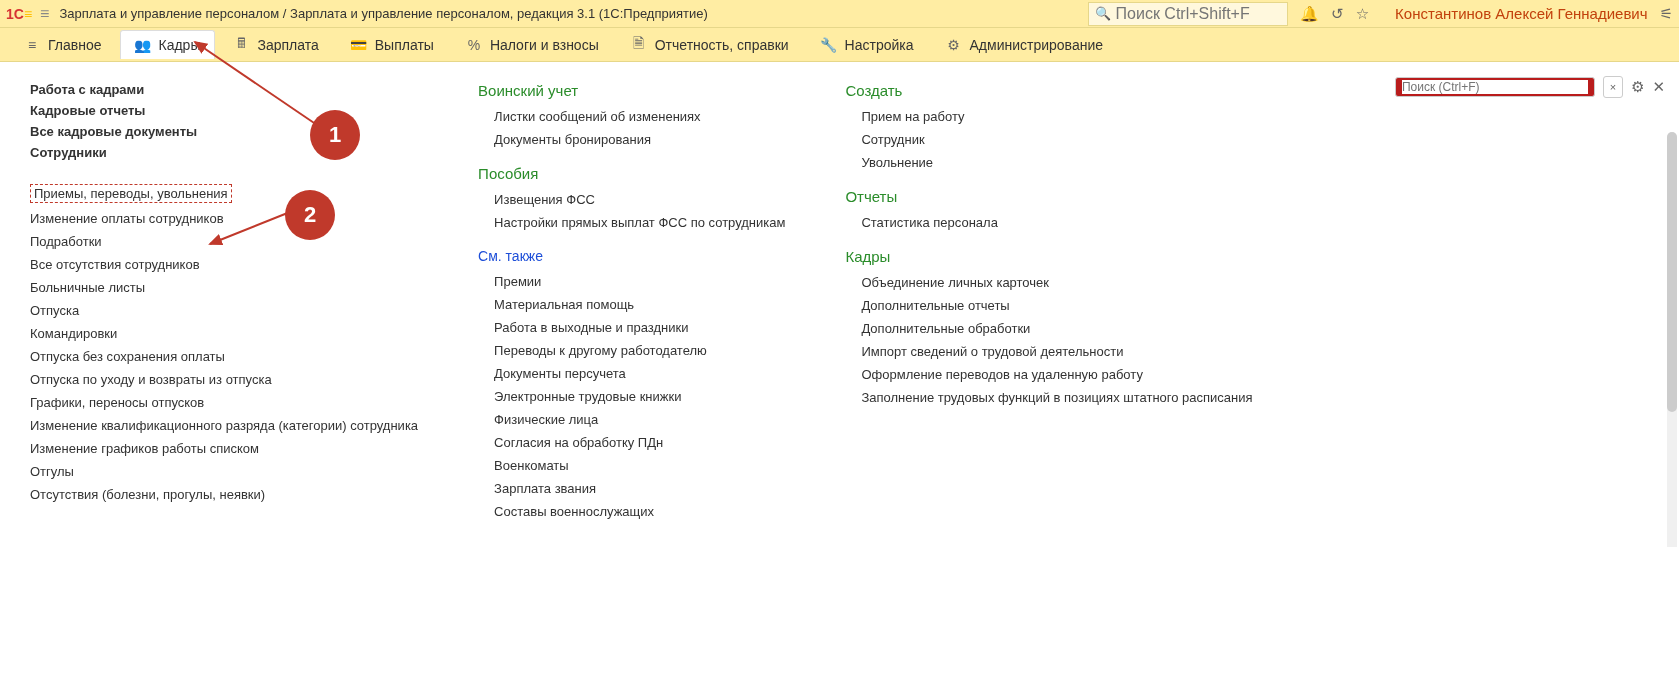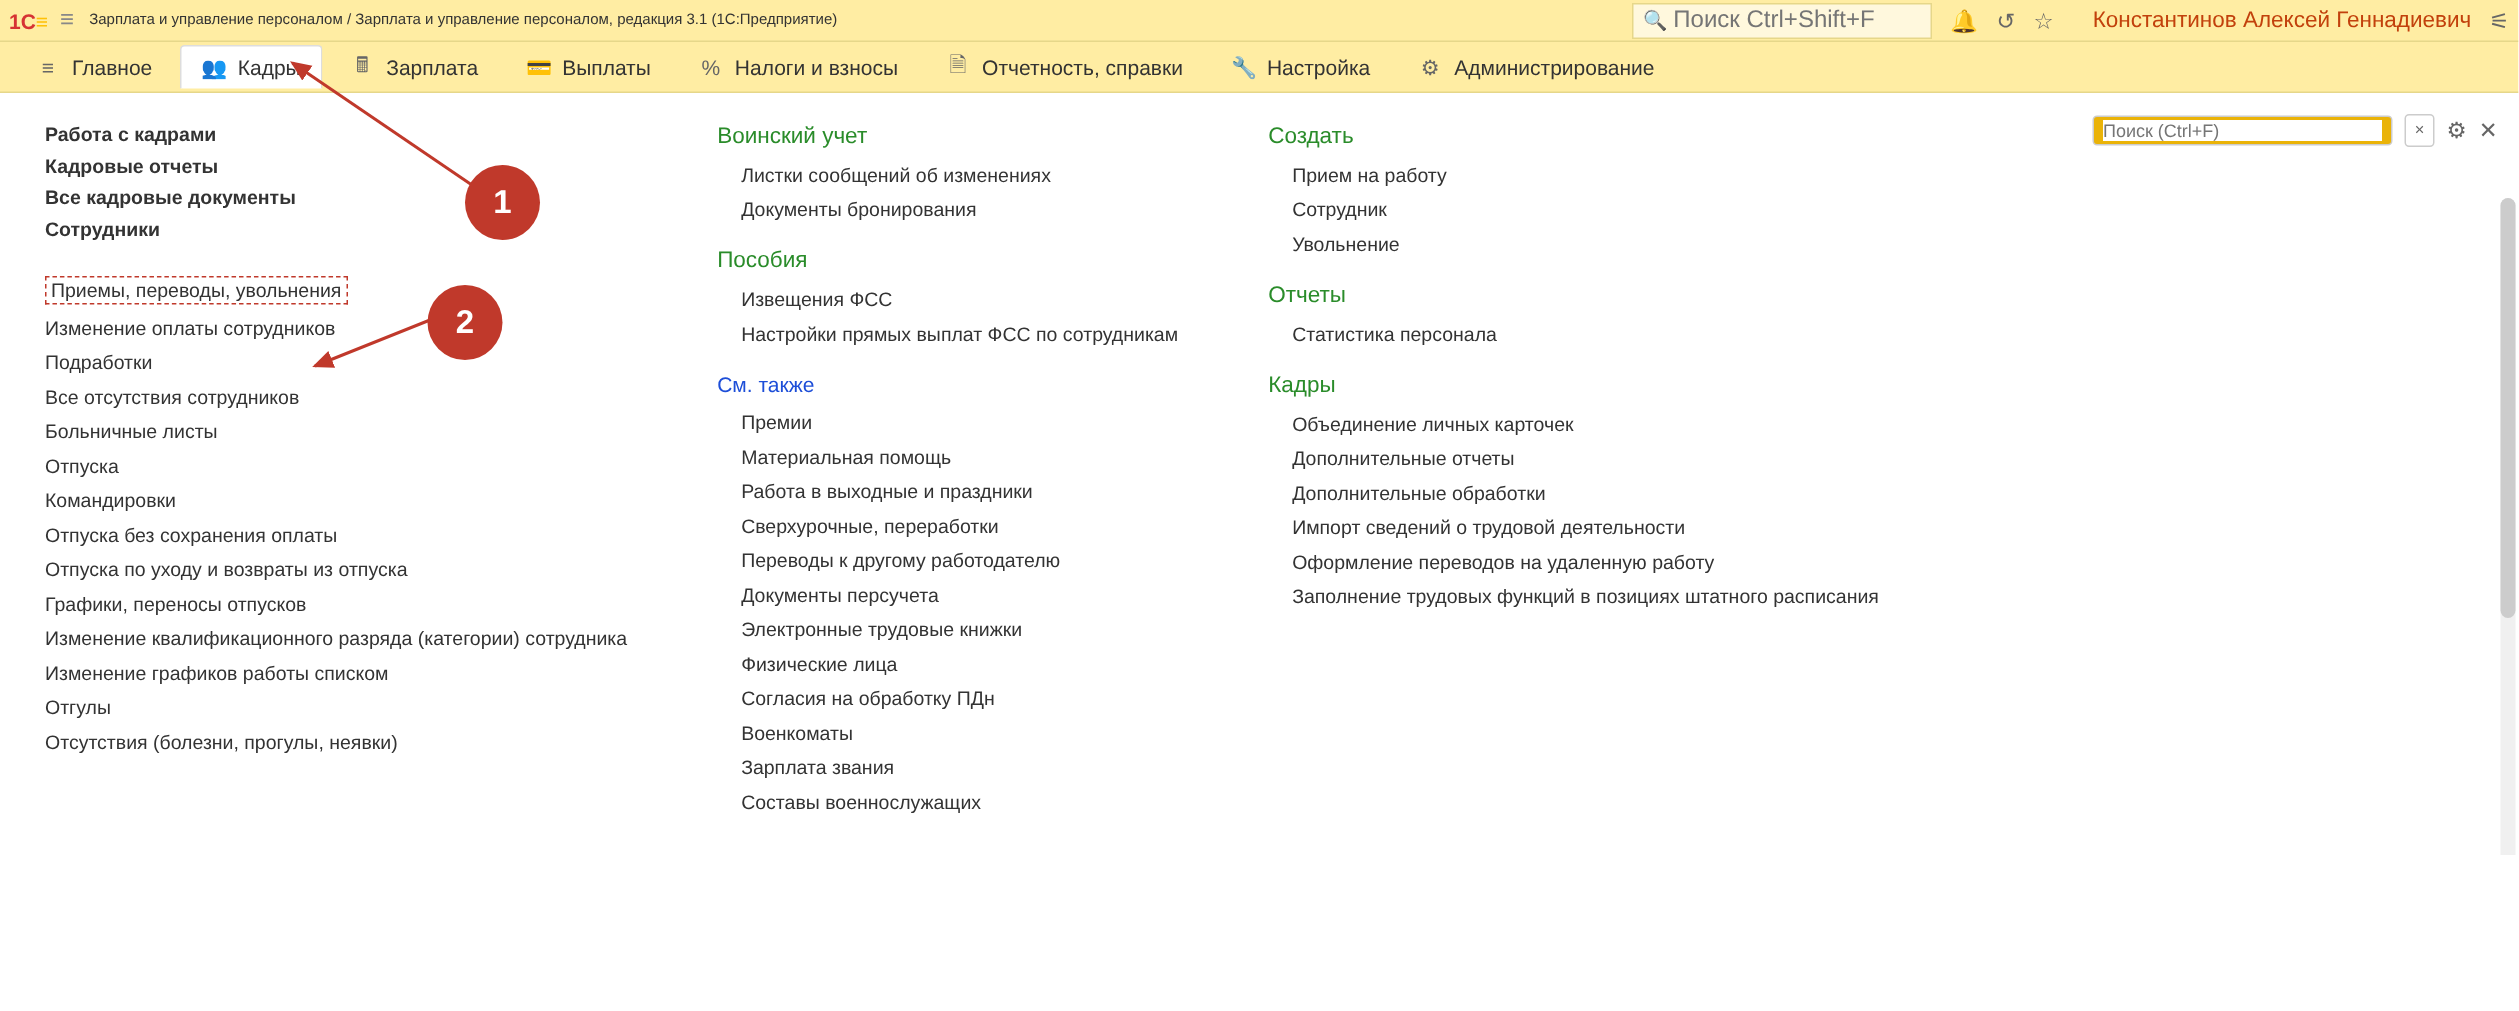--- a/index.html
+++ b/index.html
@@ -3,21 +3,21 @@
   <meta charset="utf-8">
   <style>
     * { box-sizing: border-box; margin: 0; padding: 0; font-family: Arial, sans-serif; }
     body { background: #fff; font-size: 13px; color: #333; overflow-x: hidden; }
     
     
     .header-bar { background: #ffeda3; height: 28px; display: flex; align-items: center; padding: 0 6px; border-bottom: 1px solid #e6d78a; }
     .logo { font-weight: bold; color: #d63333; font-size: 14px; margin-right: 8px; display: flex; align-items: center; }
     .logo .e-part { color: #ffc107; }
     .menu-icon { margin-right: 10px; color: #888; cursor: pointer; font-size: 16px; }
-    .header-title { flex: 1; color: #333; font-size: 10px; white-space: nowrap; overflow: hidden; text-overflow: ellipsis; }
+    .header-title { flex: 1; color: #333; font-size: 13px; white-space: nowrap; overflow: hidden; text-overflow: ellipsis; }
     .header-search { display: flex; align-items: center; background: #fff8dd; border: 1px solid #e6d78a; padding: 2px 6px; width: 200px; margin-right: 12px; }
     .header-search input { border: none; background: transparent; outline: none; font-size: 16px; width: 100%; color: #999; }
     .search-glass { color: #999; margin-right: 4px; font-size: 13px; }
     .header-icons { display: flex; align-items: center; gap: 12px; color: #666; }
     .header-icons span { cursor: pointer; font-size: 15px; }
     .user-name { font-size: 12px; color: #c2410c; margin-left: 14px; }
     
     
     .toolbar { background: #ffeda3; height: 34px; display: flex; align-items: center; padding: 0 10px; border-bottom: 1px solid #e6d78a; gap: 4px; }
     .toolbar-item { display: flex; align-items: center; gap: 8px; padding: 6px 14px; cursor: pointer; color: #333; font-size: 14px; border-radius: 3px 3px 0 0; }
@@ -34,21 +34,21 @@
     .section-title:first-child { margin-top: 0; }
     .see-also { color: #1d4ed8; font-size: 14px; margin-top: 18px; margin-bottom: 10px; display: block; }
     .link-item { display: block; color: #333; font-size: 13px; margin-bottom: 8px; cursor: pointer; text-decoration: none; padding-left: 16px; }
     .link-item.noindent { padding-left: 0; }
     .link-item.selected { border: 1px dashed #c0392b; padding: 1px 3px; display: inline-block; }
     
     .group-block { margin-bottom: 24px; }
     
     
     .right-controls { position: absolute; right: 14px; top: 14px; display: flex; align-items: center; gap: 8px; }
-    .content-search { display: flex; align-items: center; border: 1px solid #ccc; background: #eab308; padding: 2px 6px; width: 200px; border-radius: 3px; }
+    .content-search { display: flex; align-items: center; border: 1px solid #ccc; background: #b91c1c; padding: 2px 6px; width: 200px; border-radius: 3px; }
     .content-search input { border: none; outline: none; width: 100%; font-size: 12px; color: #999; }
     .clear-btn { border: 1px solid #ccc; background: #fff; width: 20px; height: 22px; display: flex; align-items: center; justify-content: center; cursor: pointer; font-size: 11px; color: #666; border-radius: 3px; }
     .ctrl-icon { color: #666; cursor: pointer; font-size: 15px; }
     
     
     .badge { position: absolute; width: 50px; height: 50px; background: #c0392b; border-radius: 50%; display: flex; align-items: center; justify-content: center; color: #fff; font-size: 22px; font-weight: bold; z-index: 10; }
     .badge1 { left: 310px; top: 48px; }
     .badge2 { left: 285px; top: 128px; }
     .arrow-svg { position: absolute; pointer-events: none; z-index: 9; }
     
@@ -180,21 +180,20 @@
     <span class="link-item">Документы бронирования</span>
 
     <span class="section-title">Пособия</span>
     <span class="link-item">Извещения ФСС</span>
     <span class="link-item">Настройки прямых выплат ФСС по сотрудникам</span>
 
     <span class="see-also">См. также</span>
     <span class="link-item">Премии</span>
     <span class="link-item">Материальная помощь</span>
     <span class="link-item">Работа в выходные и праздники</span>
-    <span class="link-item">Сверхурочные, переработки</span>
     <span class="link-item">Переводы к другому работодателю</span>
     <span class="link-item">Документы персучета</span>
     <span class="link-item">Электронные трудовые книжки</span>
     <span class="link-item">Физические лица</span>
     <span class="link-item">Согласия на обработку ПДн</span>
     <span class="link-item">Военкоматы</span>
     <span class="link-item">Зарплата звания</span>
     <span class="link-item">Составы военнослужащих</span>
   </div>
 

